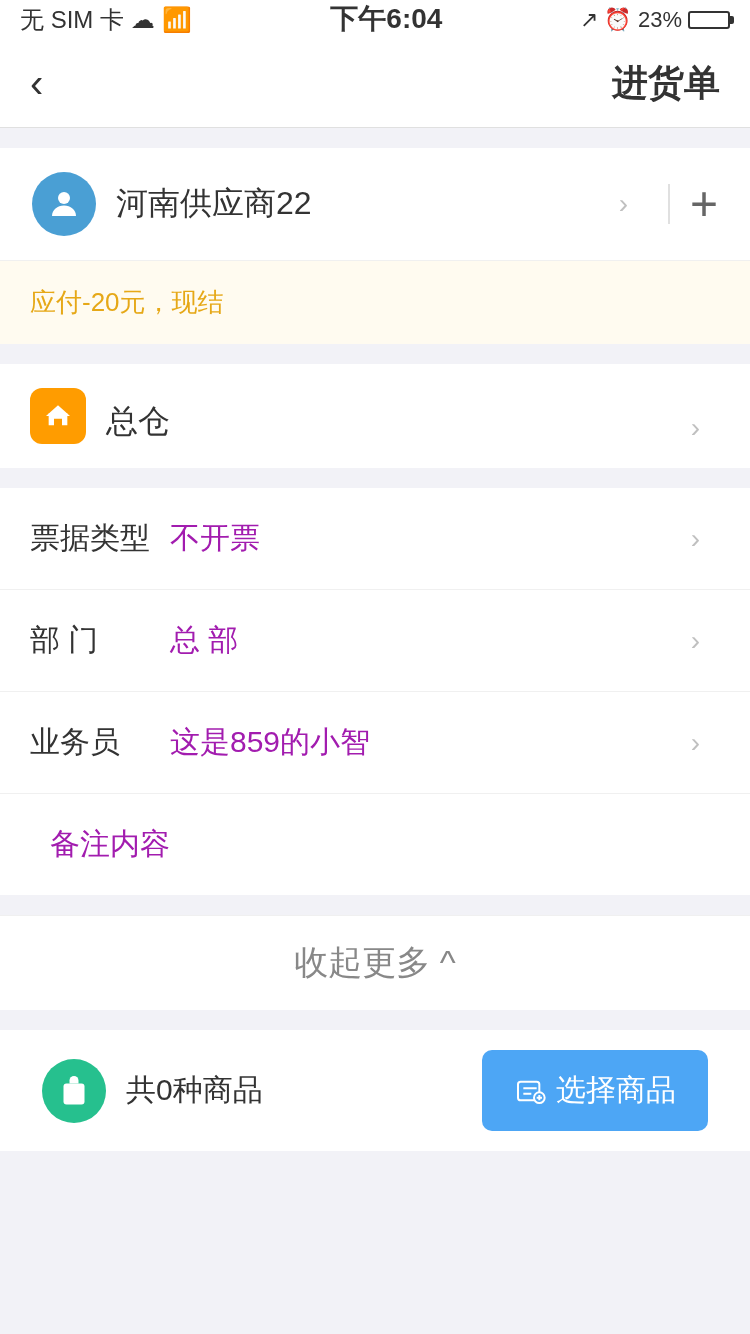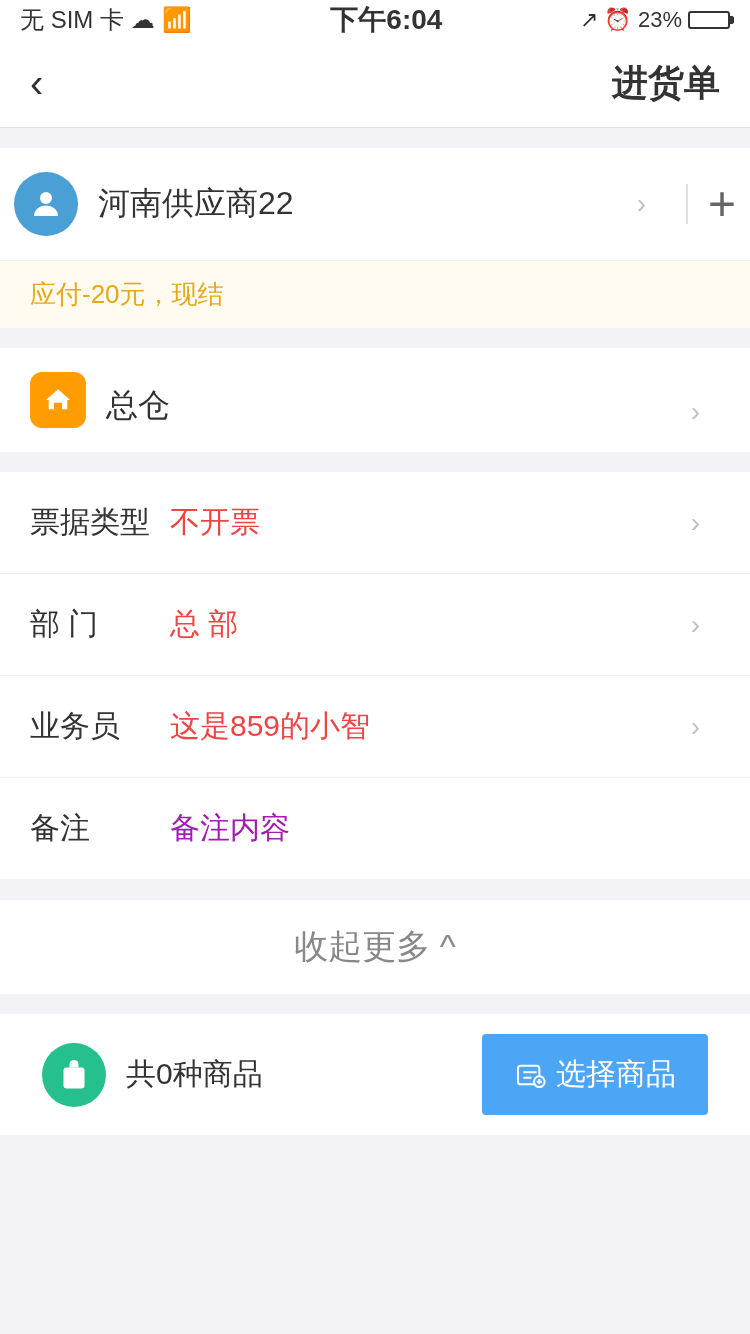--- a/index.html
+++ b/index.html
@@ -12,21 +12,20 @@
       font-size: 28px;
       color: #333;
     }
 
     
     .status-bar {
       width: 750px;
       height: 40px;
       background: #fff;
       display: flex;
-      align-items: center;
       justify-content: space-between;
       padding: 0 20px;
       font-size: 24px;
       color: #333;
     }
     .status-left { display: flex; align-items: center; gap: 8px; }
     .status-center { font-weight: 600; font-size: 28px; }
     .status-right { display: flex; align-items: center; gap: 6px; font-size: 22px; }
 
     
@@ -66,21 +65,21 @@
     
     .card {
       background: #fff;
       margin: 0;
     }
 
     
     .supplier-row {
       display: flex;
       align-items: center;
-      padding: 24px 14px;
+      padding: 24px 32px;
       border-bottom: 1px solid #f0f0f0;
     }
     .supplier-avatar {
       width: 64px;
       height: 64px;
       border-radius: 50%;
       background: #4a9fd4;
       display: flex;
       align-items: center;
       justify-content: center;
@@ -106,21 +105,21 @@
     .supplier-divider {
       width: 2px;
       height: 40px;
       background: #e0e0e0;
       margin: 0 20px;
     }
 
     
     .notice-bar {
       background: #fffbf0;
-      padding: 16px 30px;
+      padding: 24px 30px;
       font-size: 26px;
       color: #e6a817;
     }
 
     
     .warehouse-row {
       display: flex;
       align-items: flex-end;
       padding: 24px 30px;
       background: #fff;
@@ -160,21 +159,21 @@
     }
     .form-label {
       font-size: 30px;
       color: #333;
       width: 120px;
       flex-shrink: 0;
     }
     .form-value {
       flex: 1;
       font-size: 30px;
-      color: #ef4444;
+      color: #a21caf;
       margin-left: 20px;
     }
     .form-value.placeholder {
       color: #a21caf;
     }
 
     
     .collapse-row {
       background: #fff;
       display: flex;
@@ -210,21 +209,21 @@
     }
     .product-icon-wrap svg { width: 36px; height: 36px; fill: #fff; }
     .product-count {
       flex: 1;
       font-size: 30px;
       color: #333;
     }
     .select-btn {
       background: #4da6f5;
       color: #fff;
-      border-radius: 4px;
+      border-radius: 10px;
       padding: 20px 32px;
       font-size: 30px;
       display: flex;
       align-items: center;
       gap: 10px;
       cursor: pointer;
       border: none;
     }
     .select-btn svg { width: 32px; height: 32px; fill: #fff; }
     .battery-rect {
@@ -324,21 +323,20 @@
     <span class="chevron-icon">›</span>
   </div>
 
   <div class="form-row">
     <span class="form-label">业务员</span>
     <span class="form-value">这是859的小智</span>
     <span class="chevron-icon">›</span>
   </div>
 
   <div class="form-row">
-    <span class="form-label">备注</span>
     <span class="form-value placeholder">备注内容</span>
   </div>
 
 </div>
 
 <div class="collapse-row">
   <span class="collapse-text">收起更多 ^</span>
 </div>
 
 <div class="bottom-bar">

